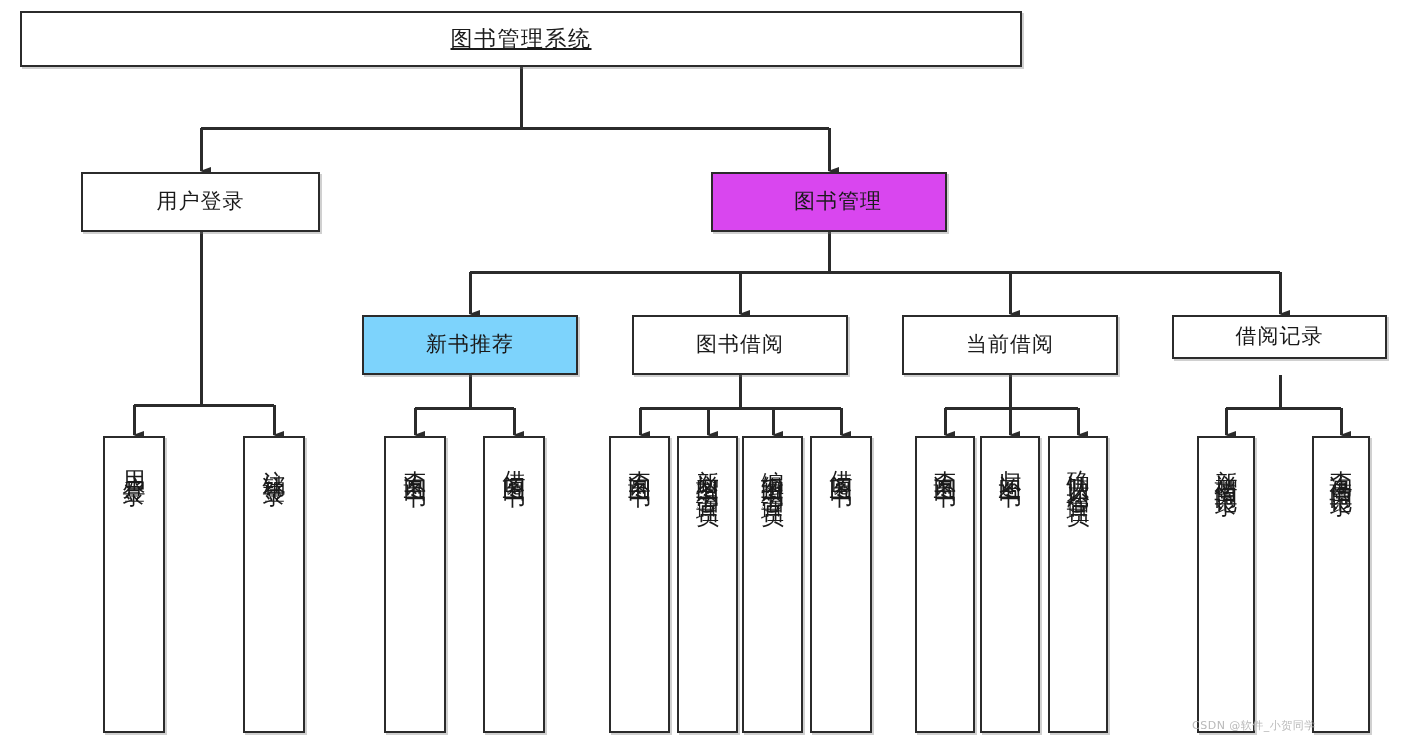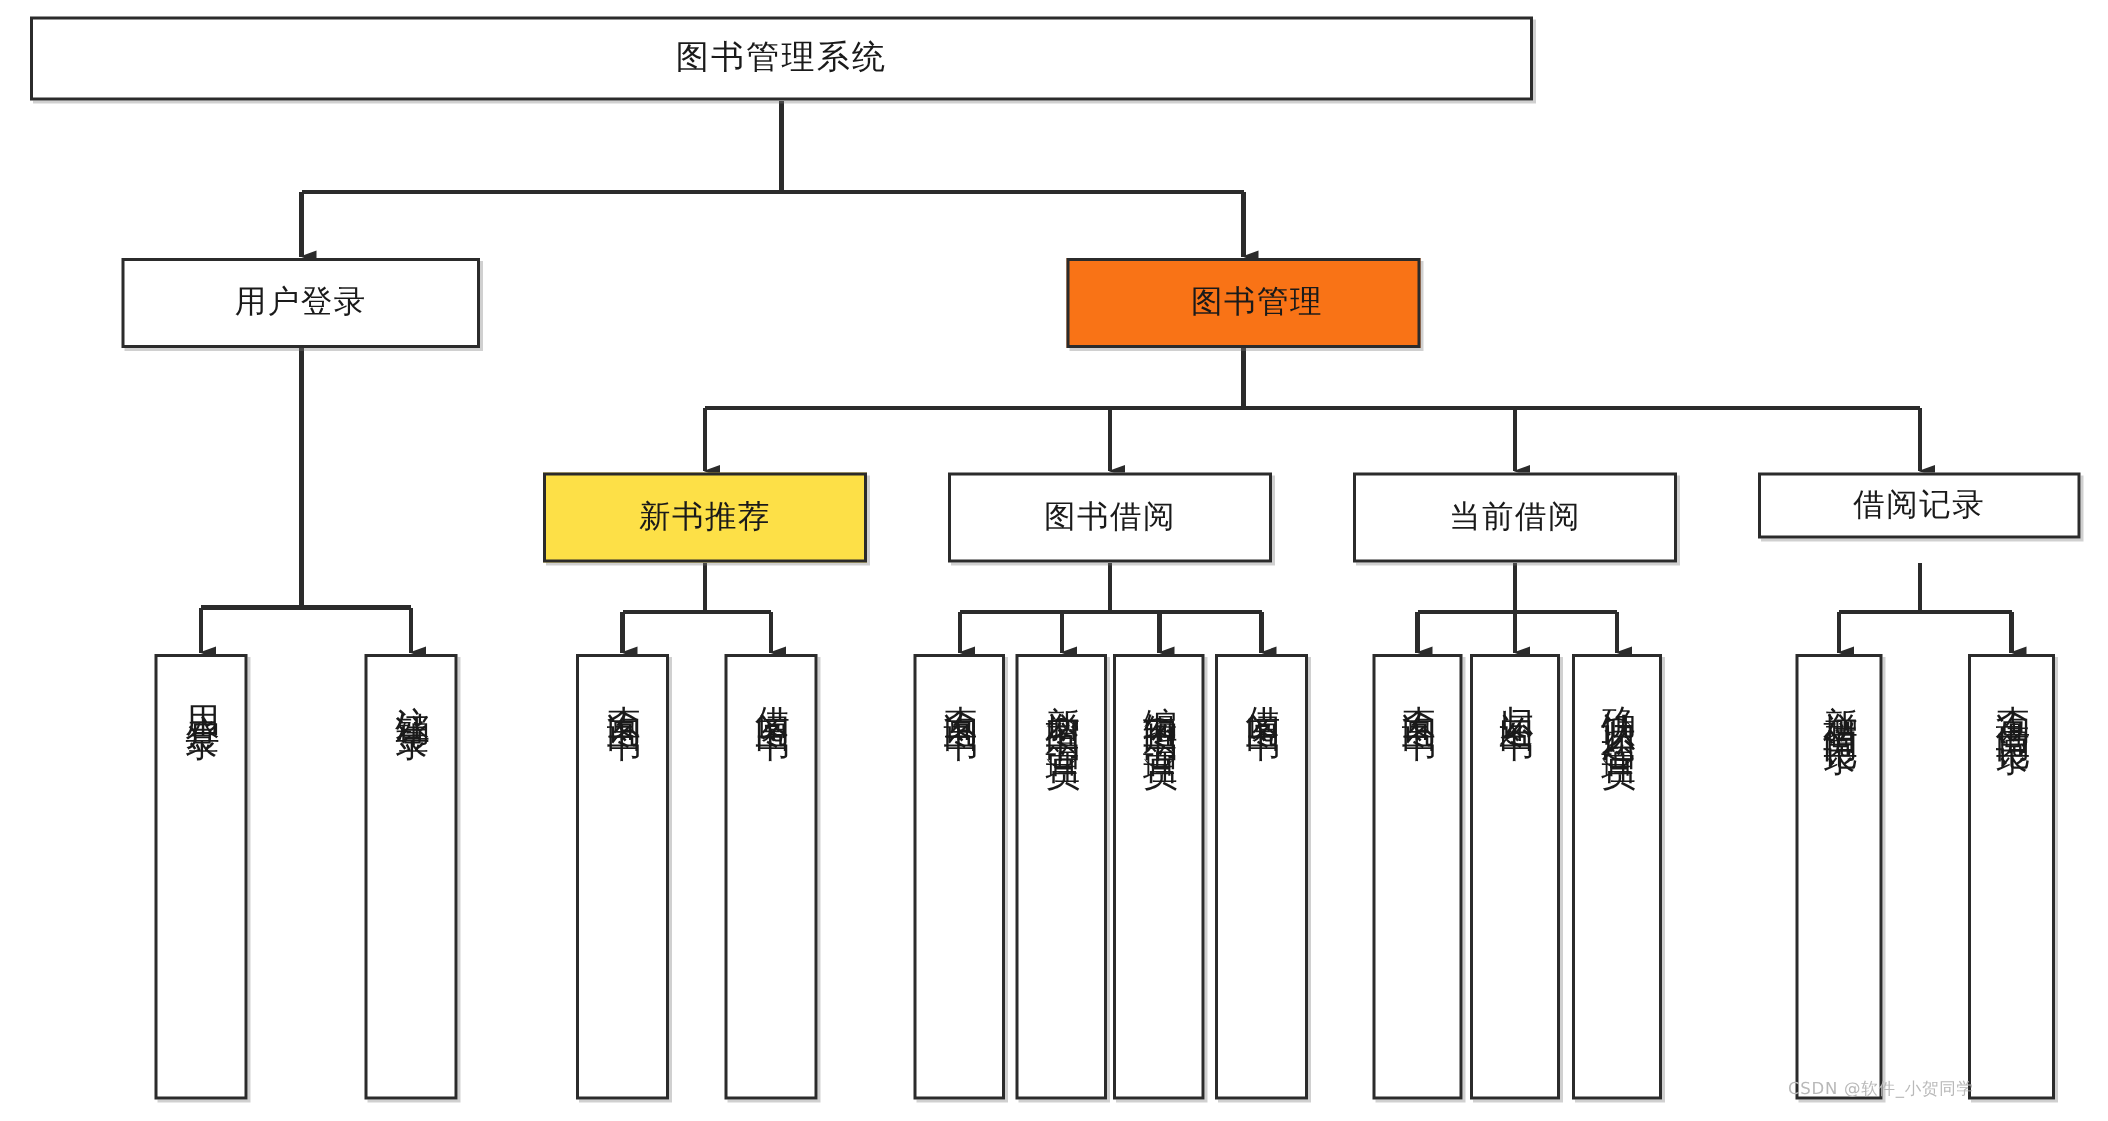--- a/index.html
+++ b/index.html
@@ -24,21 +24,21 @@
   }
   .node .label{
     color:#1a1a1a;
     line-height:1.12;
     text-align:center;
     white-space:pre;
     user-select:none;
   }
   
   .node.h .label{font-size:21px;letter-spacing:1px;}
-  .node.root .label{font-size:22px;letter-spacing:1.5px;}
+  .node.root .label{font-size:22px;letter-spacing:1.5px;text-decoration:underline;}
   
   .node.v{align-items:flex-start;padding-top:14px;}
   .node.v .label{
     writing-mode:vertical-rl;
     text-orientation:upright;
     font-size:23px;
     letter-spacing:5px;
     line-height:1.0;
   }
   .watermark{
@@ -97,24 +97,24 @@
       </g>
   </svg>
 
   <div id="node-layer">
       <div class="node h root" style="left: 20px; top: 11px; width: 1002px; height: 56px; border-color: rgb(43, 43, 43); background: rgb(255, 255, 255);">
         <span class="label">图书管理系统</span>
       </div>
       <div class="node h" style="left: 81px; top: 172px; width: 239px; height: 60px; border-color: rgb(43, 43, 43); background: rgb(255, 255, 255);">
         <span class="label">用户登录</span>
       </div>
-      <div class="node h" style="left: 711px; top: 172px; width: 236px; height: 60px; border-color: rgb(43, 43, 43); background: #f97316; padding-left: 18px;">
+      <div class="node h" style="left: 711px; top: 172px; width: 236px; height: 60px; border-color: rgb(43, 43, 43); background: #d946ef; padding-left: 18px;">
         <span class="label">图书管理</span>
       </div>
-      <div class="node h" style="left: 362px; top: 315px; width: 216px; height: 60px; border-color: rgb(43, 43, 43); background: #fde047;">
+      <div class="node h" style="left: 362px; top: 315px; width: 216px; height: 60px; border-color: rgb(43, 43, 43); background: #7dd3fc;">
         <span class="label">新书推荐</span>
       </div>
       <div class="node h" style="left: 632px; top: 315px; width: 216px; height: 60px; border-color: rgb(43, 43, 43); background: rgb(255, 255, 255);">
         <span class="label">图书借阅</span>
       </div>
       <div class="node h" style="left: 902px; top: 315px; width: 216px; height: 60px; border-color: rgb(43, 43, 43); background: rgb(255, 255, 255); justify-content: center;">
         <span class="label">当前借阅</span>
       </div>
       <div class="node h" style="left: 1172px; top: 315px; width: 215px; height: 44px; border-color: rgb(43, 43, 43); background: rgb(255, 255, 255);">
         <span class="label">借阅记录</span>

